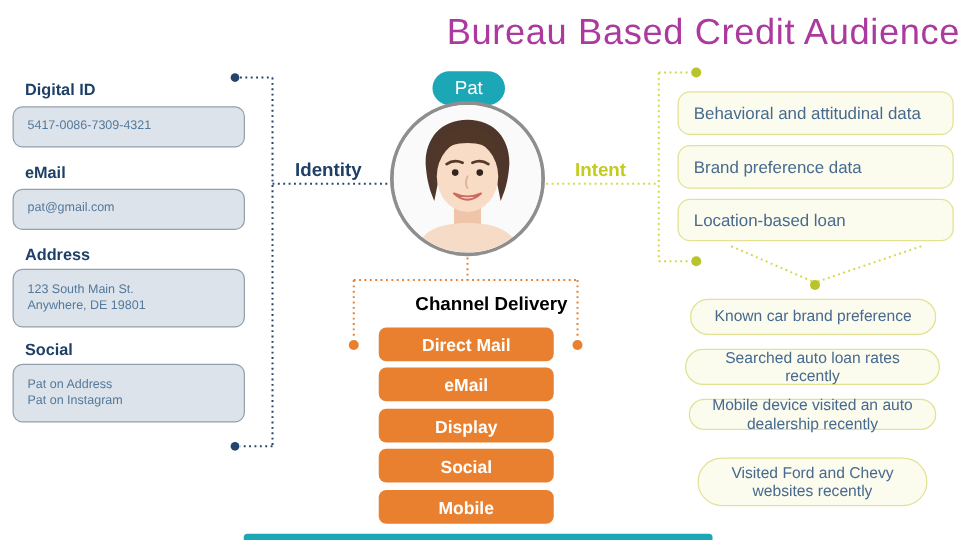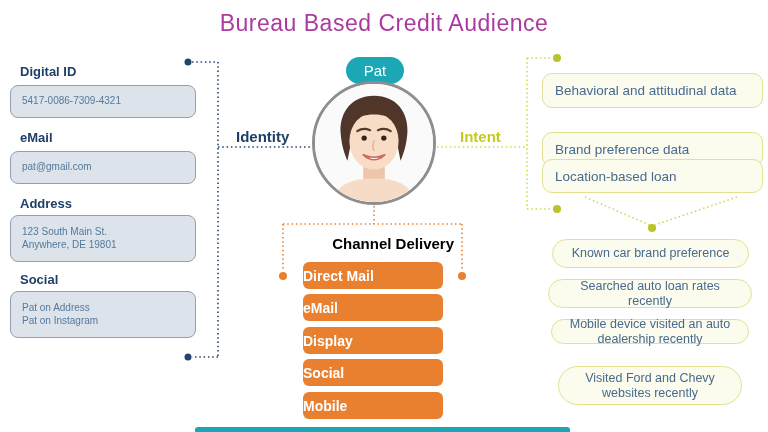--- a/index.html
+++ b/index.html
@@ -1,20 +1,20 @@
 <!DOCTYPE html>
 <html><head>
 <meta charset="utf-8">
 <style>
   html,body{margin:0;padding:0;background:#fff;}
   .slide{position:relative;width:768px;height:432px;background:#ffffff;overflow:hidden;
          font-family:"Liberation Sans",sans-serif;}
   .abs{position:absolute;}
 
-  .title{left:0;top:10px;width:768px;text-align:center;font-size:23px;font-weight:400;
+  .title{left:0;top:10px;width:768px;text-align:right;font-size:29px;font-weight:400;
          color:#ac3a9e;letter-spacing:.5px;}
 
   
   .field-label{font-size:13px;font-weight:bold;color:#1e3f66;}
   .field-box{background:#dce3ea;border:1.5px solid #93a0ad;border-radius:8px;
              color:#54799c;font-size:10px;line-height:1.28;box-sizing:border-box;
              display:flex;flex-direction:column;justify-content:center;padding:3px 11px;}
 
   .identity-label{font-size:15px;font-weight:bold;color:#1e3f66;}
   .intent-label{font-size:15px;font-weight:bold;color:#c3cc1e;}
@@ -29,21 +29,21 @@
   
   .data-box{background:#fbfbee;border:1.5px solid #e2e292;border-radius:10px;color:#476a8e;
             font-size:13.5px;box-sizing:border-box;display:flex;align-items:center;padding:0 12px;}
   .pill{background:#fbfbee;border:1.5px solid #e2e292;border-radius:20px;color:#476a8e;
         font-size:12.5px;line-height:1.2;box-sizing:border-box;display:flex;align-items:center;
         justify-content:center;text-align:center;padding:2px 10px;}
 
   
   .chan-title{left:292px;top:235px;width:162px;text-align:right;font-size:15px;font-weight:bold;color:#000000;}
   .chan-btn{left:303px;width:140px;height:27px;background:#e8802f;border-radius:6px;color:#ffffff;
-            font-size:14px;font-weight:bold;display:flex;align-items:center;}
+            font-size:14px;font-weight:bold;display:flex;align-items:center;justify-content:center;}
 
   .bottom-bar{left:195px;top:427px;width:375px;height:5px;background:#1ba7b5;border-radius:3px 3px 0 0;}
 
   .connectors{left:0;top:0;width:768px;height:432px;pointer-events:none;}
 </style>
 </head>
 <body>
 
 <div class="slide">
 
@@ -122,21 +122,21 @@
       <circle cx="50" cy="55" r="2.7" fill="#33241d"></circle>
       <circle cx="70" cy="55" r="2.7" fill="#33241d"></circle>
       <path d="M60 58 q-2.5 6 0 9.5" stroke="#e0b49a" stroke-width="1.6" fill="none" stroke-linecap="round"></path>
       <path d="M49 72 q11 10 22 0 q-11 5 -22 0 z" fill="#ffffff" stroke="#c96b5f" stroke-width="1.6" stroke-linejoin="round"></path>
     </svg>
   </div>
 
   <div class="abs data-box" style="left:542px;top:73px;width:221px;height:35px;">
     <span>Behavioral and attitudinal data</span>
   </div>
-  <div class="abs data-box" style="left:542px;top:132px;width:221px;height:35px;">
+  <div class="abs data-box" style="left:542px;top:116px;width:221px;height:35px;">
     <span>Brand preference data</span>
   </div>
   <div class="abs data-box" style="left:542px;top:159px;width:221px;height:34px;">
     <span>Location-based loan</span>
   </div>
 
   <div class="abs pill" style="left:552px;top:239px;width:197px;height:29px;">
     <span>Known car brand preference</span>
   </div>
   <div class="abs pill" style="left:548px;top:279px;width:204px;height:29px;">

